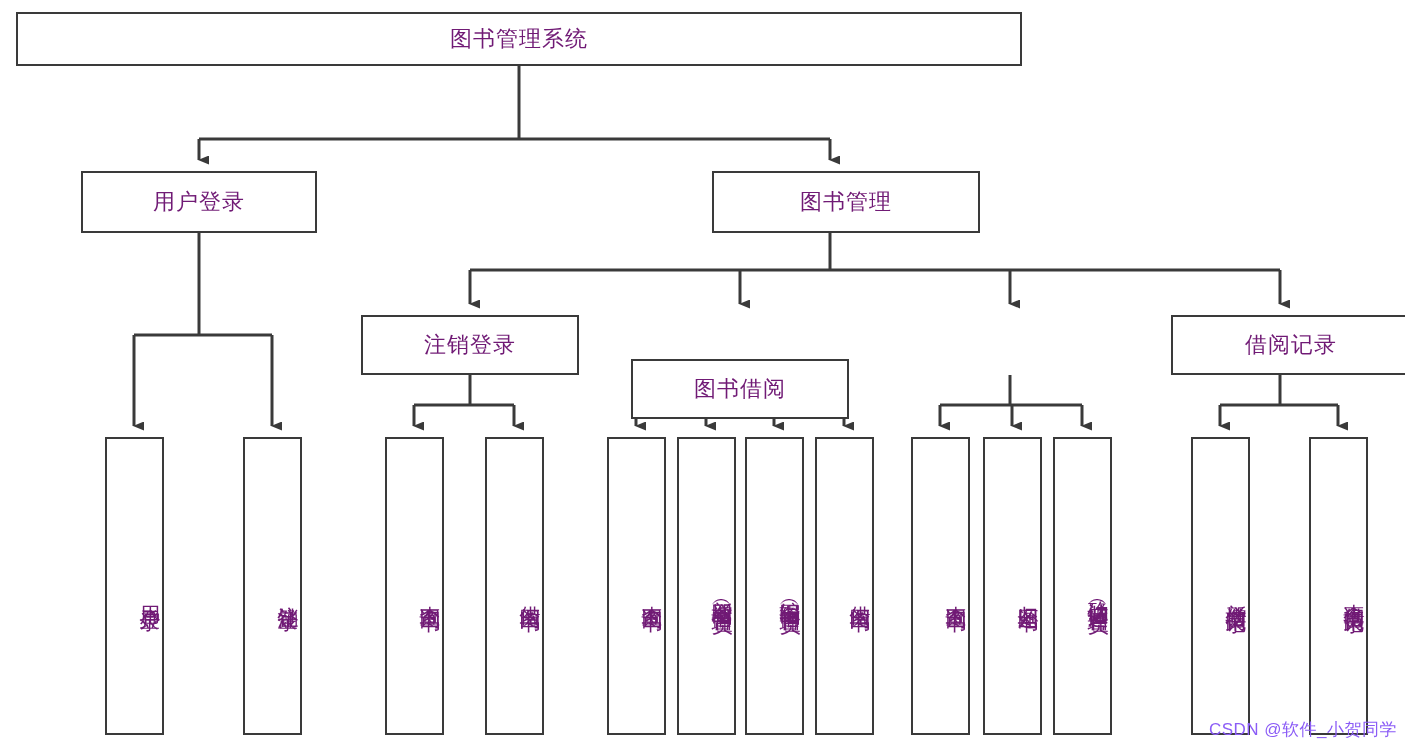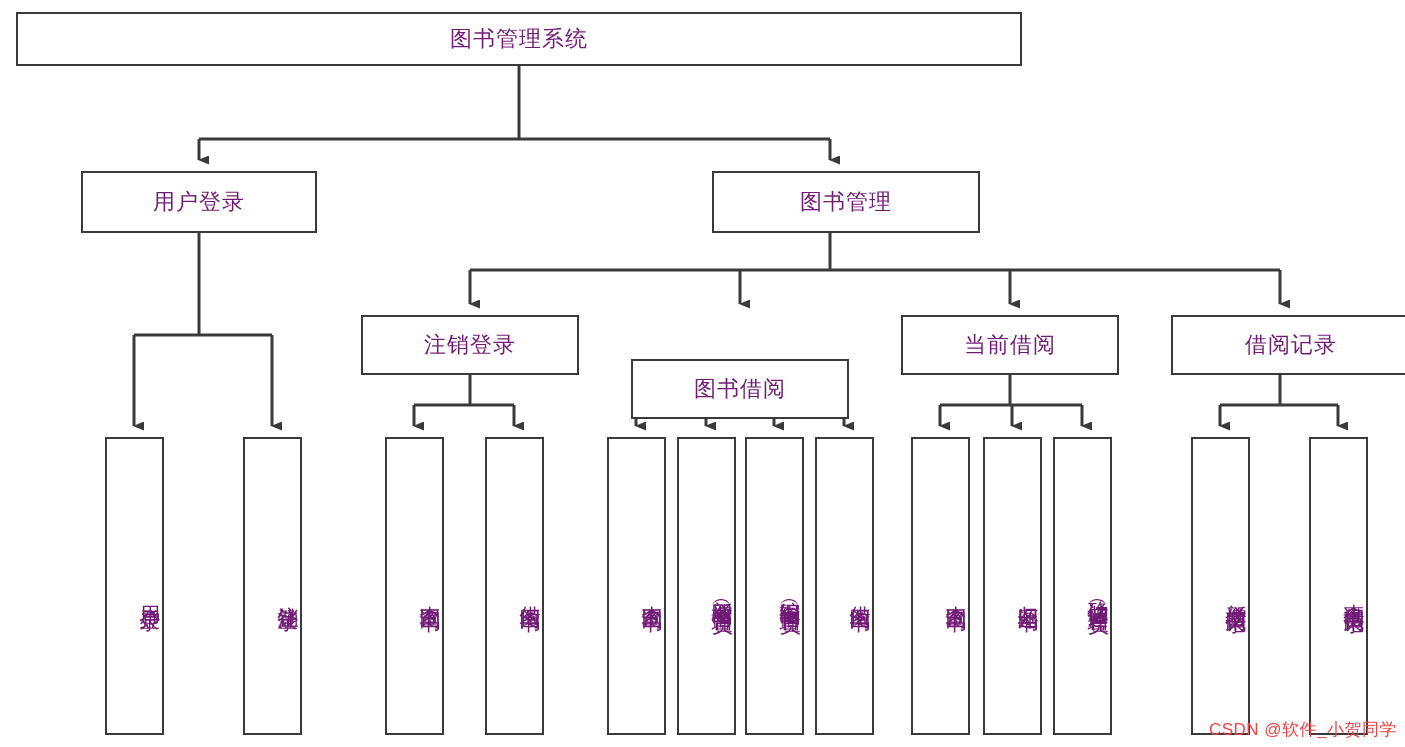--- a/index.html
+++ b/index.html
@@ -53,21 +53,21 @@
   .node.vert .vtext {
     writing-mode: vertical-rl;
     text-orientation: upright;
     white-space: nowrap;
   }
   .watermark {
     position: absolute;
     right: 8px;
     bottom: 6px;
     font-size: 17px;
-    color: #ef4444;
+    color: #8b5cf6;
     white-space: nowrap;
     letter-spacing: 0.5px;
   }
 </style>
 </head>
 <body>
 
 <div id="canvas">
 
   <svg id="edges" viewBox="0 0 1405 747" xmlns="http://www.w3.org/2000/svg">
@@ -130,23 +130,20 @@
   <div class="node horiz" style="left:712px; top:171px; width:268px; height:62px;">
     <span>图书管理</span>
   </div>
 
   <div class="node horiz" style="left:361px; top:315px; width:218px; height:60px;">
     <span>注销登录</span>
   </div>
   <div class="node horiz" style="left:631px; top:315px; width:218px; height:60px;margin-top:44px;">
     <span>图书借阅</span>
   </div>
-  <div class="node horiz" style="left:901px; top:315px; width:218px; height:60px;">
-    <span>当前借阅</span>
-  </div>
   <div class="node horiz" style="left:1171px; top:315px; width:240px; height:60px;">
     <span>借阅记录</span>
   </div>
 
   <div class="node vert" style="left:105px; top:437px; width:59px; height:298px;">
     <span class="vtext">用户登录</span>
   </div>
   <div class="node vert" style="left:243px; top:437px; width:59px; height:298px;">
     <span class="vtext">注销登录</span>
   </div>

